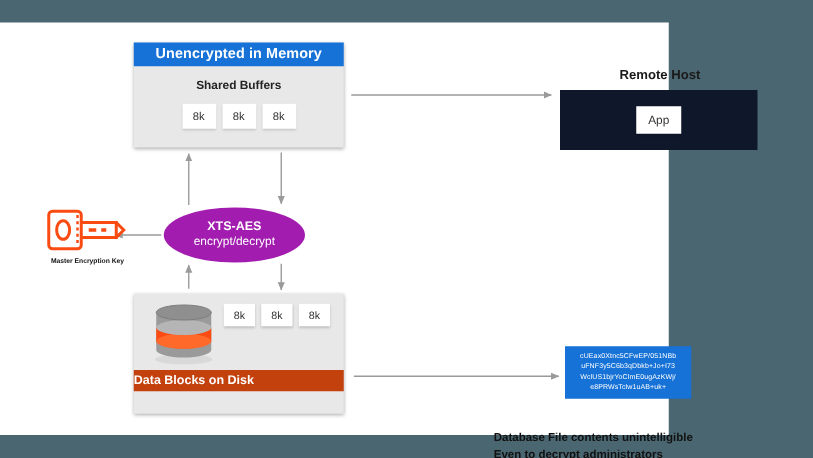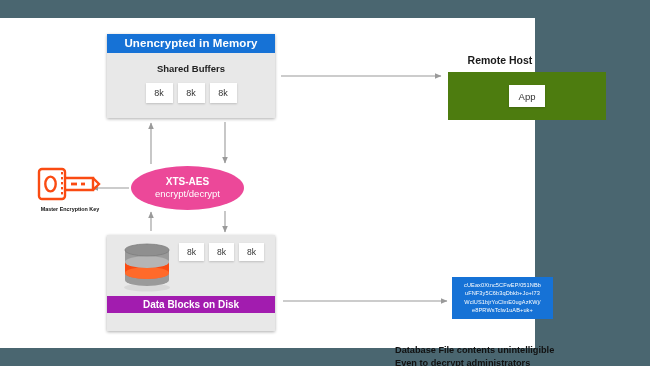--- a/index.html
+++ b/index.html
@@ -29,24 +29,23 @@
     box-shadow: 0 1px 3px rgba(0,0,0,0.32);
   }
   .panel-head {
     background: #1672d6;
     color: #ffffff;
     font-weight: bold;
     text-align: center;
     letter-spacing: .1px;
   }
   .panel-foot {
-    background: #a21caf;
+    background: #c2410c;
     color: #ffffff;
     font-weight: bold;
-    text-align: center;
   }
   .chip {
     background: #ffffff;
     color: #333333;
     display: flex;
     align-items: center;
     justify-content: center;
     box-shadow: 0 1px 2px rgba(0,0,0,0.18);
   }
 
@@ -134,50 +133,50 @@
     font-size: 8.5px;
   }
 
   
   #xts {
     position: absolute;
     left: 131px;
     top: 148px;
     width: 113px;
     height: 44px;
-    background: #ec4899;
+    background: #a21caf;
     border-radius: 50%;
     color: #ffffff;
     display: flex;
     flex-direction: column;
     align-items: center;
     justify-content: center;
     line-height: 1.25;
   }
   #xts .t1 { font-size: 10px; font-weight: bold; }
   #xts .t2 { font-size: 9.5px; }
 
   
   #remote-title {
     position: absolute;
-    left: 420px;
+    left: 448px;
     top: 36px;
     width: 160px;
     text-align: center;
     font-size: 10.5px;
     font-weight: bold;
     color: #1a1a1a;
   }
   #remote-box {
     position: absolute;
     left: 448px;
     top: 54px;
     width: 158px;
     height: 48px;
-    background: #4d7c0f;
+    background: #0f172a;
     display: flex;
     align-items: center;
     justify-content: center;
   }
   #remote-box .chip {
     width: 36px;
     height: 22px;
     font-size: 9.5px;
   }
 

